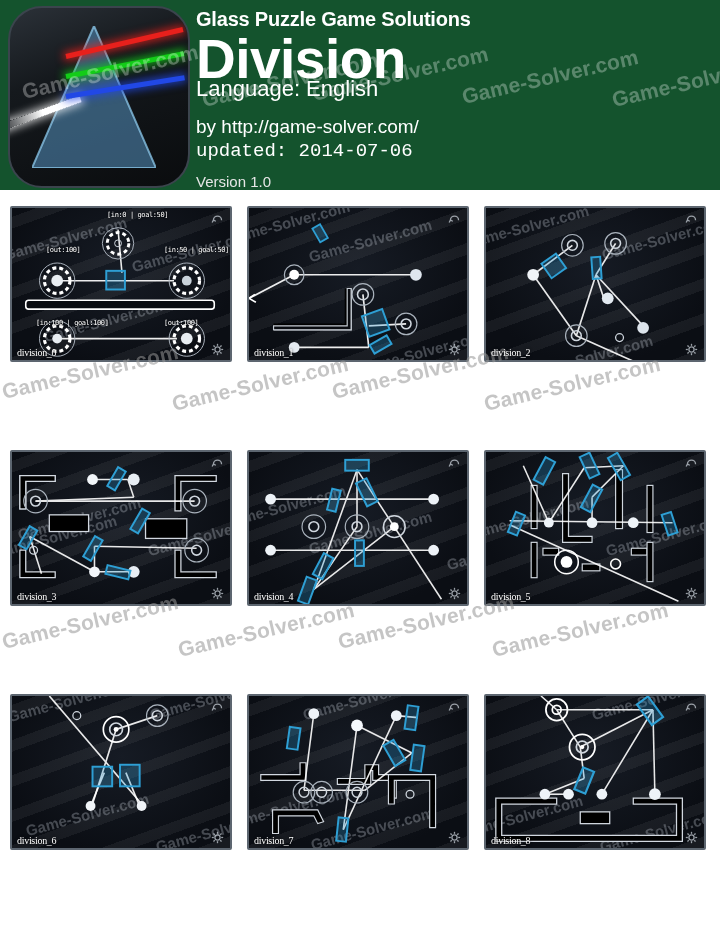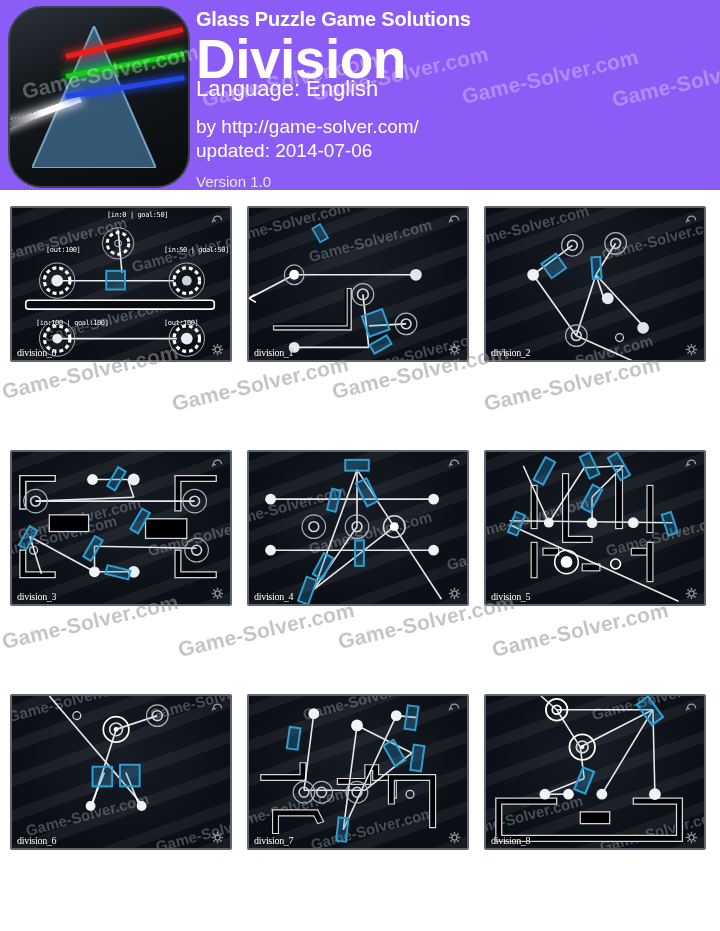--- a/index.html
+++ b/index.html
@@ -13,21 +13,21 @@
     font-family: "Liberation Sans", sans-serif;
     overflow: hidden;
     position: relative;
   }
 
   
   .header {
     position: relative;
     width: 720px;
     height: 190px;
-    background: #8b5cf6;
+    background: #14532d;
     overflow: hidden;
   }
   .header-icon {
     position: absolute;
     left: 8px;
     top: 6px;
     width: 178px;
     height: 178px;
     border-radius: 34px;
     background: linear-gradient(160deg, #2b3138 0%, #15191d 35%, #0a0c0e 100%);
@@ -109,20 +109,21 @@
     position: absolute;
     top: 116px; left: 0;
     font-size: 19px;
     white-space: nowrap;
   }
   .h-updated {
     position: absolute;
     top: 140px; left: 0;
     font-size: 19px;
     white-space: nowrap;
+    font-family: Liberation Mono, monospace;
   }
   .h-version {
     position: absolute;
     top: 173px; left: 0;
     font-size: 15px;
     font-weight: normal;
     color: #e6e6e6;
     white-space: nowrap;
   }
 

